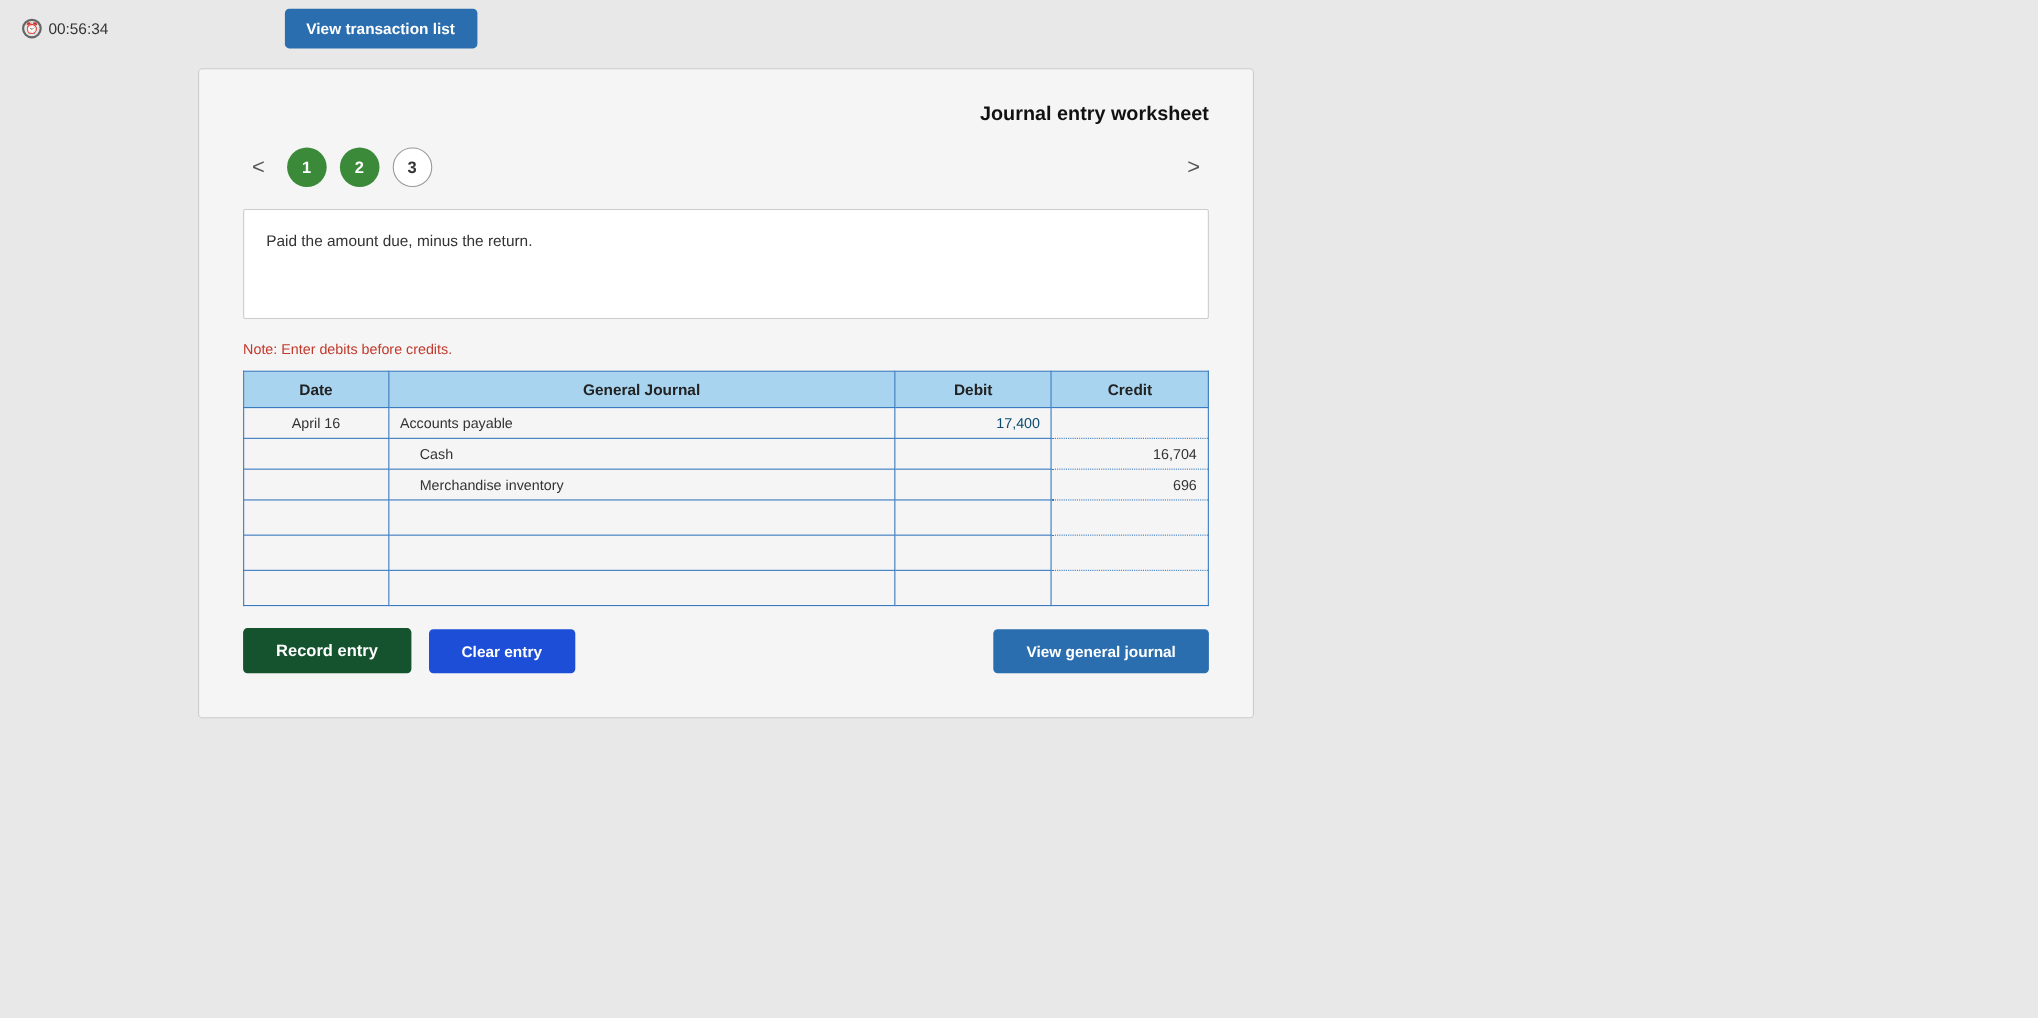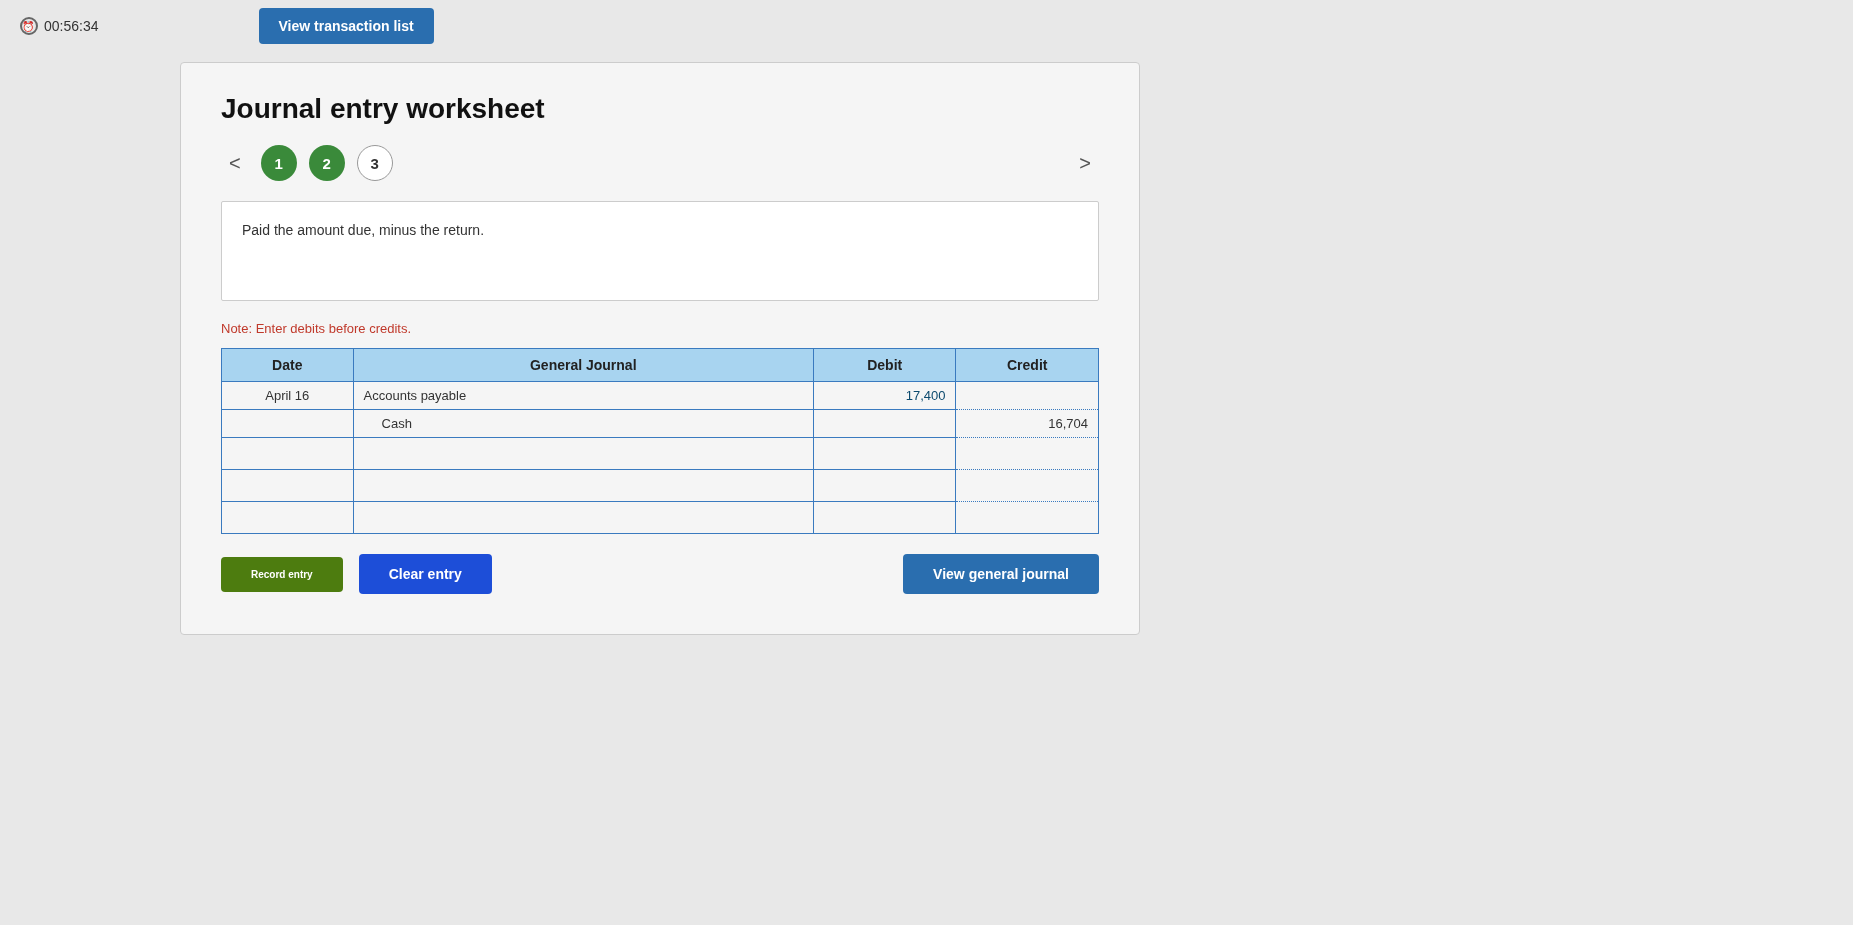--- a/index.html
+++ b/index.html
@@ -54,24 +54,25 @@
       background: #f5f5f5;
       border: 1px solid #ccc;
       border-radius: 4px;
       padding: 30px 40px 40px 40px;
       margin-top: 10px;
       max-width: 960px;
       margin-left: 180px;
     }
 
     .worksheet-title {
-      font-size: 28px;
+      font-size: 18px;
       font-weight: bold;
       margin-bottom: 20px;
       color: #111;
+      text-align: right;
     }
 
     .pagination-row {
       display: flex;
       align-items: center;
       gap: 12px;
       margin-bottom: 20px;
     }
 
     .chevron-btn {
@@ -191,26 +192,26 @@
     }
 
     .buttons-row {
       display: flex;
       gap: 16px;
       margin-top: 20px;
       align-items: center;
     }
 
     .btn-record {
-      background: #4d7c0f;
+      background: #14532d;
       color: white;
       border: none;
       padding: 12px 30px;
       border-radius: 4px;
-      font-size: 10px;
+      font-size: 15px;
       font-weight: bold;
       cursor: pointer;
     }
 
     .btn-clear {
       background: #1d4ed8;
       color: white;
       border: none;
       padding: 12px 30px;
       border-radius: 4px;
@@ -278,20 +279,26 @@
         <td class="credit-cell"></td>
       </tr>
 
       <tr>
         <td class="date-cell"></td>
         <td class="general-cell indented">Cash</td>
         <td class="debit-cell"></td>
         <td class="credit-cell">16,704</td>
       </tr>
 
+      <tr>
+        <td class="date-cell"></td>
+        <td class="general-cell indented">Merchandise inventory</td>
+        <td class="debit-cell"></td>
+        <td class="credit-cell">696</td>
+      </tr>
 
       <tr>
         <td class="date-cell empty-cell"></td>
         <td class="general-cell empty-cell"></td>
         <td class="debit-cell empty-cell"></td>
         <td class="credit-cell empty-cell"></td>
       </tr>
 
       <tr>
         <td class="date-cell empty-cell"></td>

